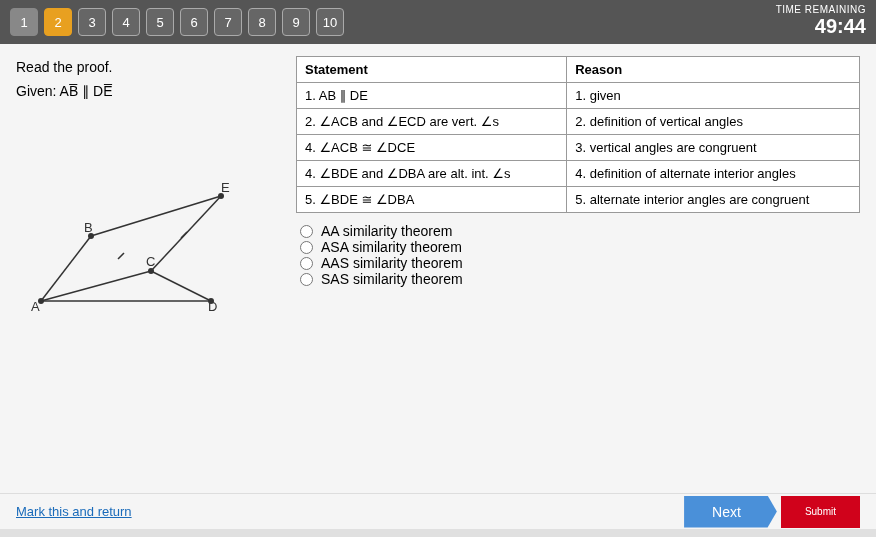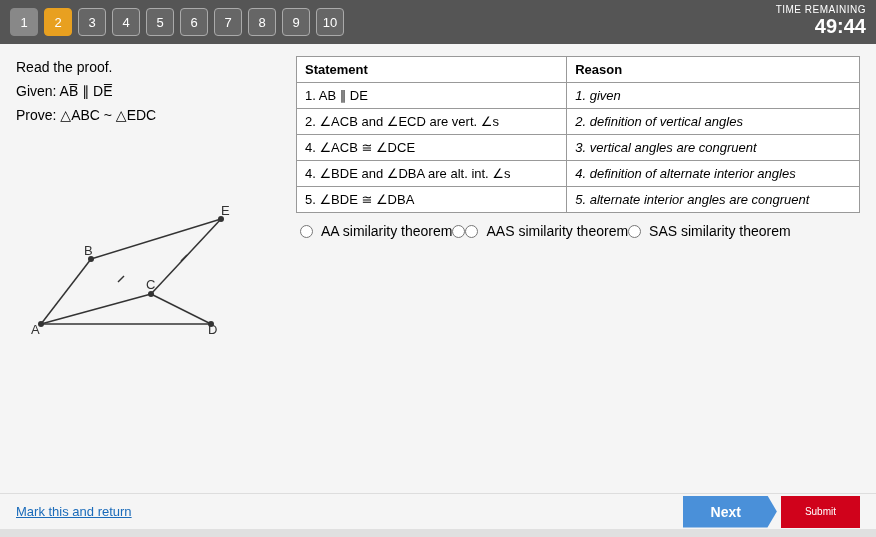--- a/index.html
+++ b/index.html
@@ -111,26 +111,26 @@
       background: #fff;
       font-weight: bold;
       text-align: left;
       margin-left: 31px;
     }
     .proof-table td:first-child {
       width: 48%;
     }
     .proof-table td:last-child {
       width: 52%;
-      font-style: italic;
     }
 
     
     .answer-choices {
       display: flex;
+      flex-direction: column;
       gap: 0;
       font-size: 14px;
       padding-left: 4px;
     }
     .answer-choice {
       display: flex;
       align-items: center;
       gap: 8px;
       cursor: pointer;
     }
@@ -164,21 +164,20 @@
       color: #fff;
       border: none;
       padding: 8px 28px;
       font-size: 14px;
       cursor: pointer;
       display: flex;
       align-items: center;
       gap: 6px;
       clip-path: polygon(0 0, 90% 0, 100% 50%, 90% 100%, 0 100%);
       padding-right: 36px;
-      font-weight: bold;
     }
     .btn-submit {
       background: #d0021b;
       color: #fff;
       border: none;
       padding: 8px 24px;
       font-size: 10px;
       cursor: pointer;
       margin-left: 4px;
     }
@@ -210,23 +209,20 @@
 </div>
 
 <div class="main">
 
   <div class="left-panel">
     <div class="proof-text">
       <div>Read the proof.</div>
       <div>
         <span>Given: </span><span>AB̅ ∥ DE̅</span>
       </div>
-      <div>
-        <span>Prove: </span><span>△ABC ~ △EDC</span>
-      </div>
     </div>
 
     <div class="diagram">
       <svg width="240" height="220">
 
         <line x1="25" y1="185" x2="135" y2="155" stroke="#333" stroke-width="1.5"></line>
 
         <line x1="75" y1="120" x2="205" y2="80" stroke="#333" stroke-width="1.5"></line>
 
         <line x1="25" y1="185" x2="195" y2="185" stroke="#333" stroke-width="1.5"></line>
@@ -289,20 +285,21 @@
       </tbody>
     </table>
 
     <div class="answer-choices">
       <label class="answer-choice">
         <input type="radio" name="answer" style="">
         <span>AA similarity theorem</span>
       </label>
       <label class="answer-choice">
         <input type="radio" name="answer" style="">
+        <span>ASA similarity theorem</span>
       </label>
       <label class="answer-choice">
         <input type="radio" name="answer" style="">
         <span>AAS similarity theorem</span>
       </label>
       <label class="answer-choice">
         <input type="radio" name="answer" style="">
         <span>SAS similarity theorem</span>
       </label>
     </div>

